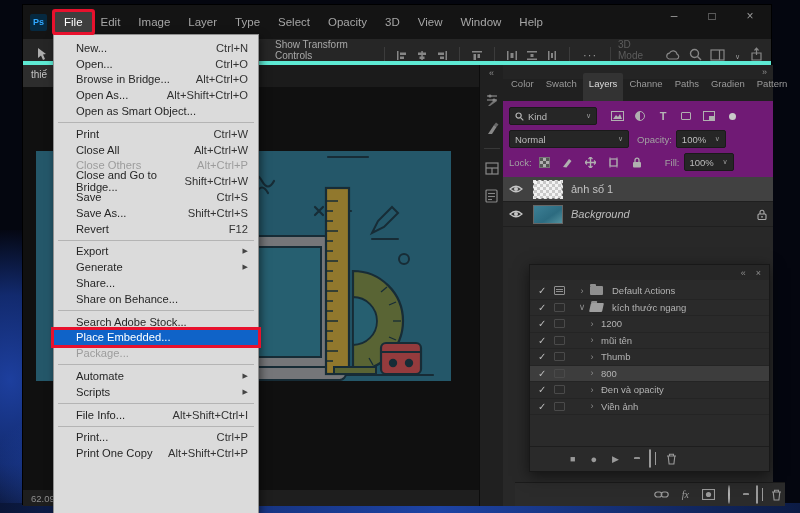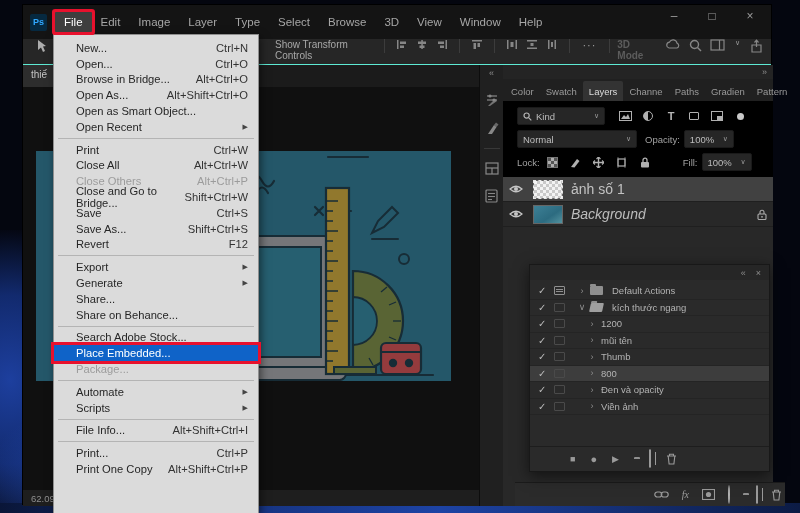--- a/index.html
+++ b/index.html
@@ -25,24 +25,24 @@
     font-size:9px; font-weight:bold; display:flex; align-items:center; justify-content:center; border-radius:2px; }
   .menubar { display:flex; align-items:center; margin-left:8px; height:100%; }
   .mb-item { color:#a6a6a6; font-size:11.5px; padding:4px 9px; cursor:default; }
   .mb-item.active { background:#3e3e3e; color:#ffffff; position:relative; z-index:70;
     box-shadow:0 0 0 3px #e8112d; border-radius:1px; }
   .win-controls { position:absolute; right:10px; top:4px; display:flex; gap:16px; }
   .win-btn { color:#9a9a9a; font-size:12px; width:22px; text-align:center; }
 
   
   .optionsbar { position:absolute; left:0; top:34px; width:100%; height:26px; background:#262626;
-    border-bottom:1px solid #5eead4; display:flex; align-items:flex-start; color:#9f9f9f; font-size:10px; }
+    border-bottom:4px solid #5eead4; display:flex; align-items:flex-end; color:#9f9f9f; font-size:10px; }
   .ob-sep { width:1px; height:14px; background:#3c3c3c; margin:0 7px; }
   .ob-label { color:#a8a8a8; }
-  .ob-dim { color:#5c5c5c;font-weight:bold; }
+  .ob-dim { color:#5c5c5c; }
   .ob-ic { display:inline-flex; align-items:center; justify-content:center; margin:0 4px; opacity:.8; }
   .ob-more { letter-spacing:1px; color:#9f9f9f; margin:0 6px; font-size:11px; }
 
   
   .main { position:absolute; left:0; top:60px; width:456px; height:441px; background:#161616; }
   .tabbar { height:22px; background:#1b1b1b; display:flex; }
   .doc-tab { background:#2d2d2d; color:#c6c6c6; font-size:10px; padding:4px 10px 0 8px; width:118px;
     white-space:nowrap; overflow:hidden; border-right:1px solid #0e0e0e; }
   .pasteboard { position:absolute; left:0; top:22px; right:0; bottom:16px; background:#101010; overflow:hidden; }
   .canvas-img { position:absolute; left:13px; top:64px; }
@@ -54,26 +54,26 @@
     border-left:1px solid #0d0d0d; display:flex; flex-direction:column; align-items:center; }
   .dock-collapse { color:#8d8d8d; font-size:9px; margin:3px 0 8px; }
   .dock-ic { margin:7px 0; opacity:.85; }
   .dock-sep { width:16px; height:1px; background:#383838; margin:6px 0; }
 
   
   .rightpanel { position:absolute; left:480px; top:60px; width:270px; height:441px; background:#282828; }
   .rp-head { height:14px; display:flex; justify-content:flex-end; align-items:center; padding-right:6px;
     color:#8d8d8d; font-size:9px; background:#242424; }
   .ptabs { height:22px; background:#202020; display:flex; align-items:flex-end; padding-left:2px; }
-  .ptab { font-size:9.5px; color:#9a9a9a; padding:5px 6px 4px; white-space:nowrap; }
+  .ptab { font-size:9.5px; color:#9a9a9a; padding:5px 6px 12px; white-space:nowrap; }
   .ptab.active { background:#333333; color:#dcdcdc; border-radius:2px 2px 0 0; }
   .hamb { width:11px; height:7px; border-top:1px solid #9a9a9a; border-bottom:1px solid #9a9a9a;
     position:relative; margin:0 4px 7px auto; }
   .hamb::after { content:""; position:absolute; left:0; top:2px; width:100%; height:1px; background:#9a9a9a; }
-  .rp-body { background:#000000; padding:6px 14px 4px; }
+  .rp-body { background:#701a75; padding:6px 6px 4px; }
   .row { display:flex; align-items:center; margin-bottom:5px; }
   .selbox { background:#262626; border:1px solid #1a1a1a; border-radius:2px; color:#bdbdbd;
     font-size:9.5px; display:flex; align-items:center; height:18px; padding:0 5px; }
   .caret { font-size:7px; color:#9a9a9a; margin-left:auto; padding-left:6px; }
   .kindbox { width:88px; }
   .blendbox { width:120px; }
   .valbox { width:50px; margin-left:4px; }
   .flabel { color:#a2a2a2; font-size:9.5px; margin-left:8px; }
   .fic { display:inline-flex; align-items:center; justify-content:center; width:20px; height:16px; margin-left:3px; }
   .t-ic { color:#b5b5b5; font-size:11px; font-weight:bold; }
@@ -83,21 +83,21 @@
   .dot-ic { width:7px; height:7px; border-radius:50%; background:#c9c9c9; }
   .checker-ic { width:11px; height:11px; background:repeating-conic-gradient(#aeaeae 0 25%, #555 0 50%);
     background-size:6px 6px; border:1px solid #777; }
   .layers-list { background:#282828; }
   .lrow { height:25px; display:flex; align-items:center; border-bottom:1px solid #1f1f1f; padding:0 6px; }
   .lrow.sel { background:#414141; }
   .lthumb { width:30px; height:19px; margin:0 8px 0 10px; border:1px solid #666; }
   .lthumb.checker { background:repeating-conic-gradient(#c9c9c9 0 25%, #f3f3f3 0 50%); background-size:6px 6px;
     outline:1px dashed #e8e8e8; outline-offset:-1px; }
   .lthumb.imgthumb { background:linear-gradient(145deg,#3d8096 0%, #2c6b80 60%, #53929f 100%); }
-  .lname { color:#c2c2c2; font-size:14px; }
+  .lname { color:#c2c2c2; font-size:11px; }
   .lname.it { font-style:italic; color:#bdbdbd; }
   .lrow .lock-slot { margin-left:auto; }
   .rp-bottom { position:absolute; left:12px; bottom:0; width:100%; height:24px; background:#2b2b2b;
     border-top:1px solid #1b1b1b; display:flex; align-items:center; justify-content:flex-end;
     gap:13px; padding-right:3px; color:#9a9a9a; }
   .fx { font-style:italic; font-size:10px; color:#9f9f9f; font-family:"Liberation Serif","DejaVu Serif",serif; }
 
   
   .actions-panel { position:absolute; left:506px; top:259px; width:241px; height:208px; background:#2a2a2a;
     border:1px solid #181818; box-shadow:0 4px 14px rgba(0,0,0,.55); z-index:10; }
@@ -151,21 +151,21 @@
 
   <div class="titlebar">
     <div class="ps-logo">Ps</div>
     <div class="menubar">
         <div class="mb-item active">File</div>
         <div class="mb-item">Edit</div>
         <div class="mb-item">Image</div>
         <div class="mb-item">Layer</div>
         <div class="mb-item">Type</div>
         <div class="mb-item">Select</div>
-        <div class="mb-item">Browse</div>
+        <div class="mb-item">Opacity</div>
         <div class="mb-item">3D</div>
         <div class="mb-item">View</div>
         <div class="mb-item">Window</div>
         <div class="mb-item">Help</div>
       </div>
     <div class="win-controls">
       <span class="win-btn">–</span>
       <span class="win-btn">□</span>
       <span class="win-btn">×</span>
     </div>
@@ -452,21 +452,21 @@
               <rect x="2" y="2" width="7" height="7" fill="none" stroke="#b0b0b0" stroke-width="1.2"></rect>
               <path d="M2,0 V11 M9,0 V11" stroke="#b0b0b0" stroke-width="0.8" opacity=".7"></path>
             </svg>
         </span>
         <span class="fic">
           <svg width="10" height="11">
               <rect x="1" y="5" width="8" height="5.5" rx="1" fill="#b0b0b0"></rect>
               <path d="M3,5 V3.2 a2,2 0 0 1 4,0 V5" fill="none" stroke="#b0b0b0" stroke-width="1.3"></path>
             </svg>
         </span>
-        <span class="flabel" style="margin-left:28px">Fill:</span>
+        <span class="flabel" style="margin-left:18px">Fill:</span>
         <div class="selbox valbox">
           <span>100%</span>
           <span class="caret">∨</span>
         </div>
       </div>
     </div>
     <div class="layers-list">
       <div class="lrow sel">
         <span>
           <svg width="14" height="10">
@@ -604,24 +604,20 @@
         <span class="lbl">Browse in Bridge...</span>
         <span class="sc">Alt+Ctrl+O</span>
       </div>
       <div class="mi">
         <span class="lbl">Open As...</span>
         <span class="sc">Alt+Shift+Ctrl+O</span>
       </div>
       <div class="mi">
         <span class="lbl">Open as Smart Object...</span>
       </div>
-      <div class="mi">
-        <span class="lbl">Open Recent</span>
-        <span class="sub">▶</span>
-      </div>
       <div class="msep"></div>
       <div class="mi">
         <span class="lbl">Print</span>
         <span class="sc">Ctrl+W</span>
       </div>
       <div class="mi">
         <span class="lbl">Close All</span>
         <span class="sc">Alt+Ctrl+W</span>
       </div>
       <div class="mi dis">

